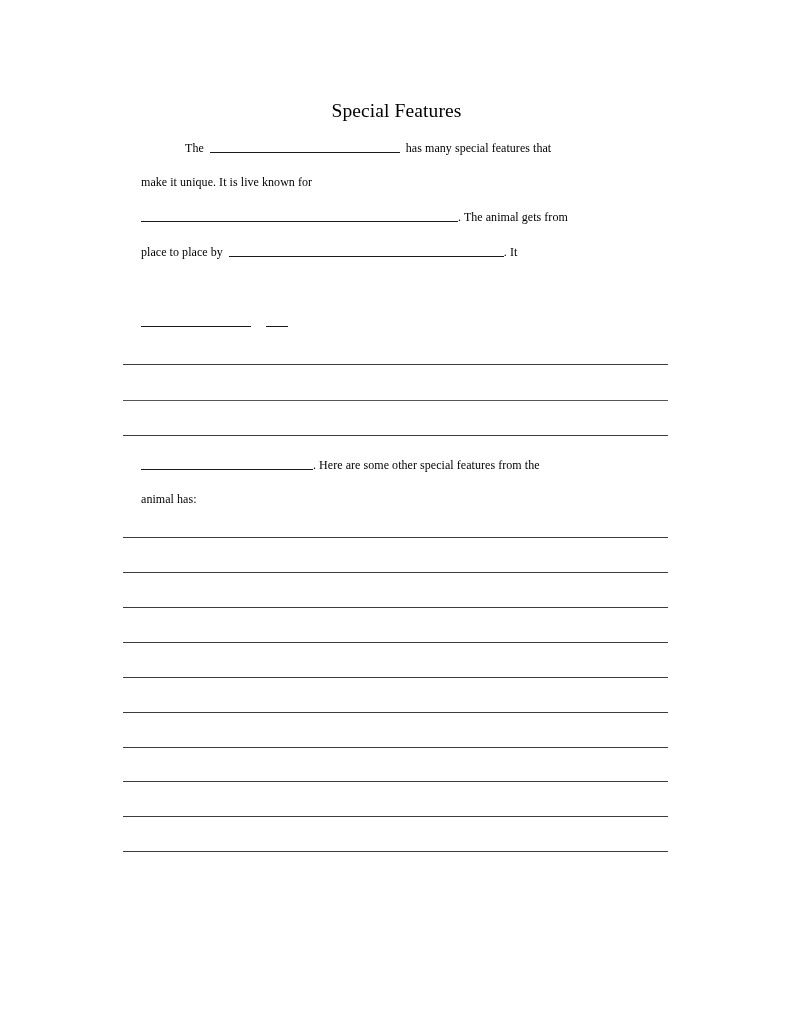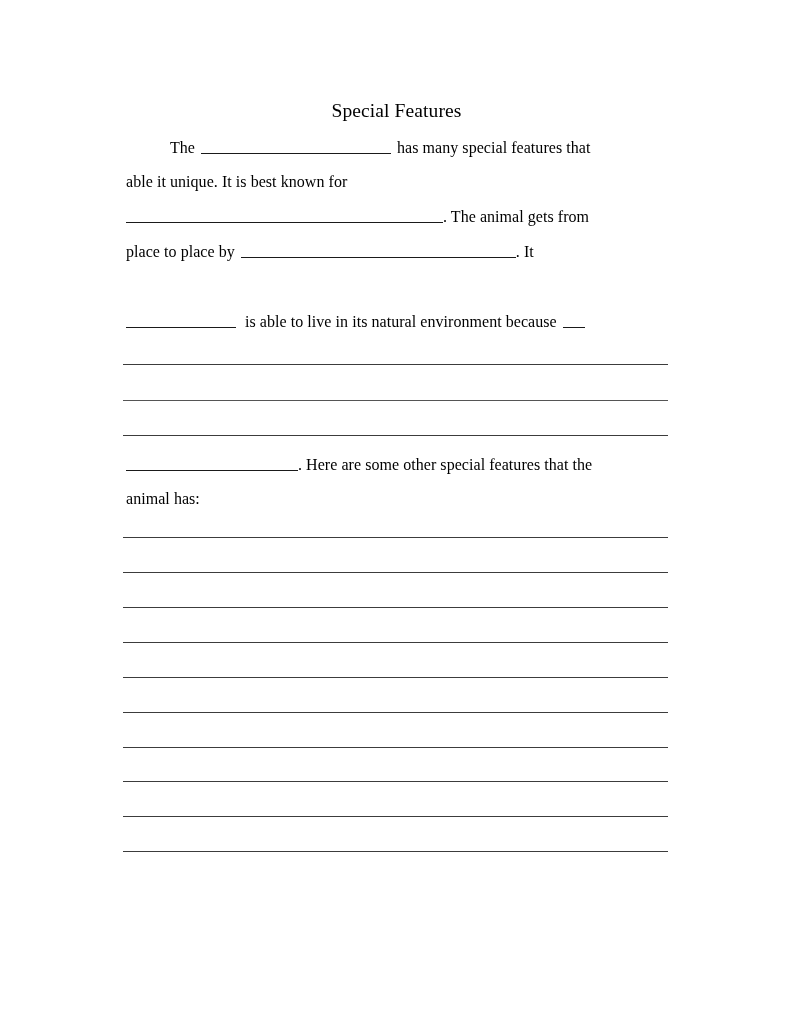--- a/index.html
+++ b/index.html
@@ -31,22 +31,22 @@
     text-align: center;
     font-size: 19.5px;
     line-height: 24px;
     letter-spacing: 0.1px;
     white-space: nowrap;
   }
 
   
   .line {
     position: absolute;
-    left: 126px;
-    font-size: 16px;
+    left: 141px;
+    font-size: 12px;
     line-height: 24px;
     white-space: nowrap;
     letter-spacing: 0.05px;
   }
   .line .txt { display: inline; }
 
   
   .blank {
     display: inline-block;
     border-bottom: 1.3px solid #1a1a1a;
@@ -81,42 +81,42 @@
 
 <div class="page">
 
   <div class="doc-title">Special Features</div>
 
   <div class="line" style="top:136px;">
     <span class="indent"></span><span class="txt">The</span><span class="gap"></span><span class="blank b-the"></span><span class="gap"></span><span class="txt">has many special features that</span>
   </div>
 
   <div class="line" style="top:170px;">
-    <span class="txt">able it unique.  It is best known for</span>
+    <span class="txt">make it unique.  It is live known for</span>
   </div>
 
   <div class="line" style="top:240px;">
     <span class="txt">place to place by</span><span class="gap"></span><span class="blank b-place"></span><span class="txt">.  It</span>
   </div>
 
   <div class="line" style="top:205px;">
     <span class="blank b-known"></span><span class="txt">.  The animal gets from</span>
   </div>
 
 
   <div class="line" style="top:310px;">
-    <span class="blank b-animal"></span><span class="gap-lg"></span><span class="txt">is able to live in its natural environment because</span><span class="gap"></span><span class="blank b-tail"></span>
+    <span class="blank b-animal"></span><span class="gap-lg"></span><span class="gap"></span><span class="blank b-tail"></span>
   </div>
 
   <div class="rule" style="top:364px;"></div>
   <div class="rule faint" style="top:400px;"></div>
   <div class="rule" style="top:435px;"></div>
 
   <div class="line" style="top:453px;">
-    <span class="blank b-here"></span><span class="txt">.  Here are some other special features that the</span>
+    <span class="blank b-here"></span><span class="txt">.  Here are some other special features from the</span>
   </div>
 
   <div class="line" style="top:487px;text-align:right;">
     <span class="txt">animal has:</span>
   </div>
 
   <div class="rule" style="top:537px;"></div>
   <div class="rule" style="top:572px;"></div>
   <div class="rule" style="top:607px;"></div>
   <div class="rule" style="top:642px;"></div>

